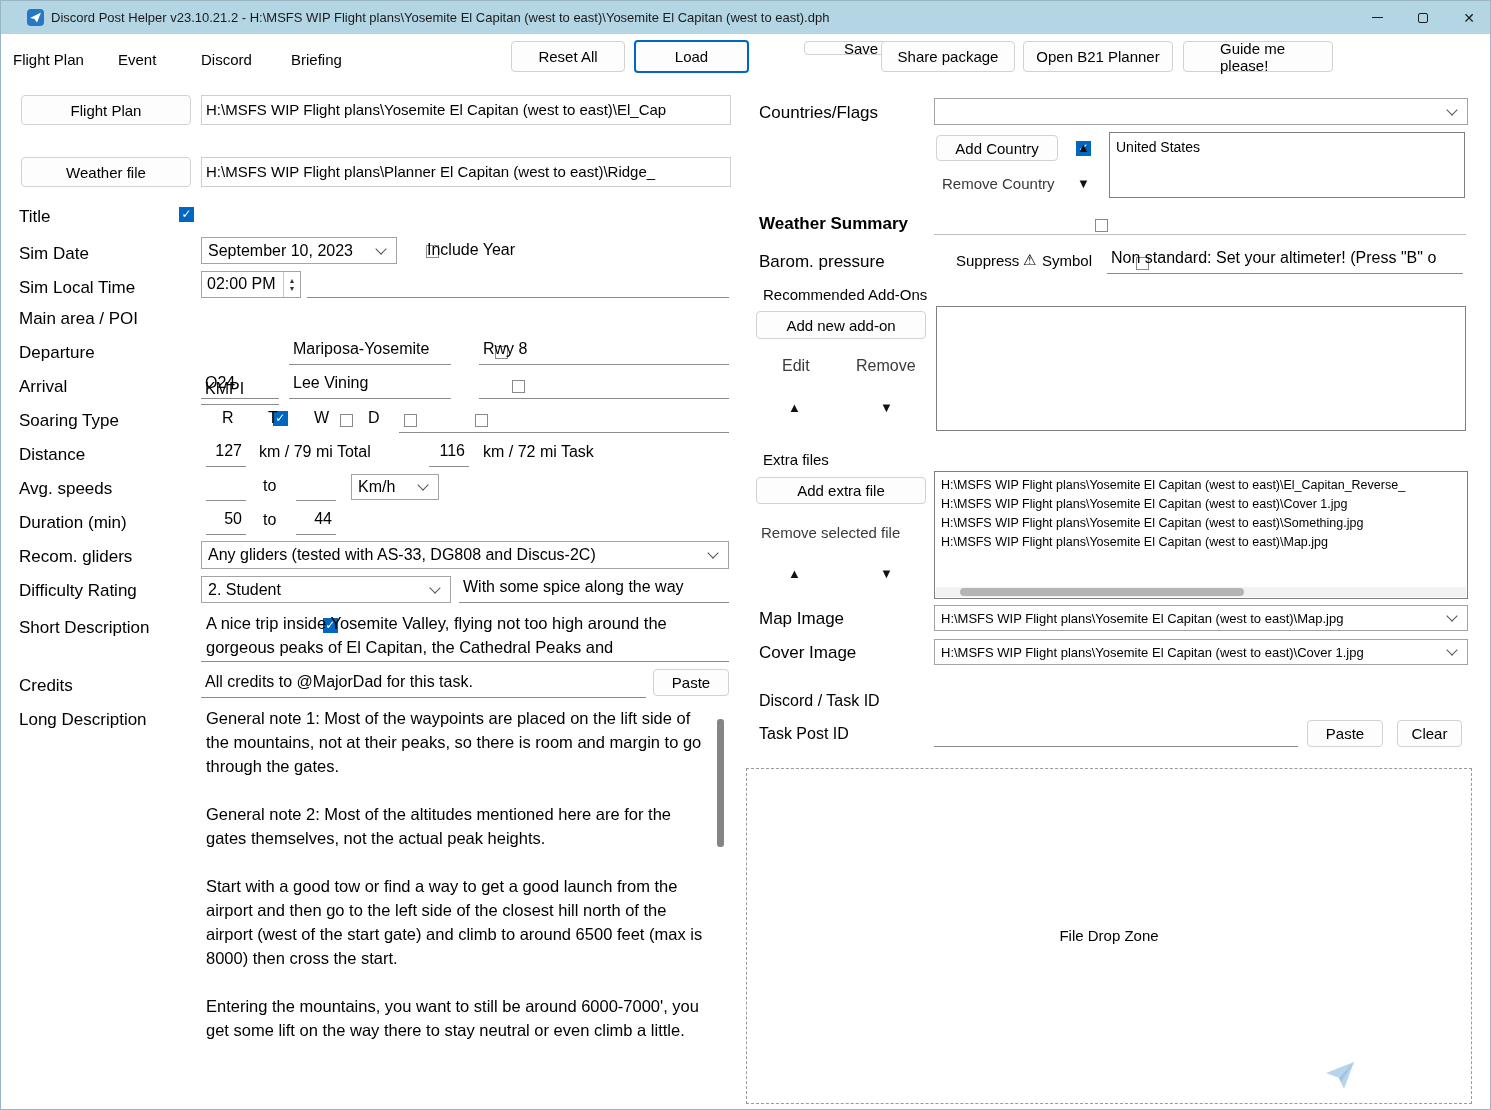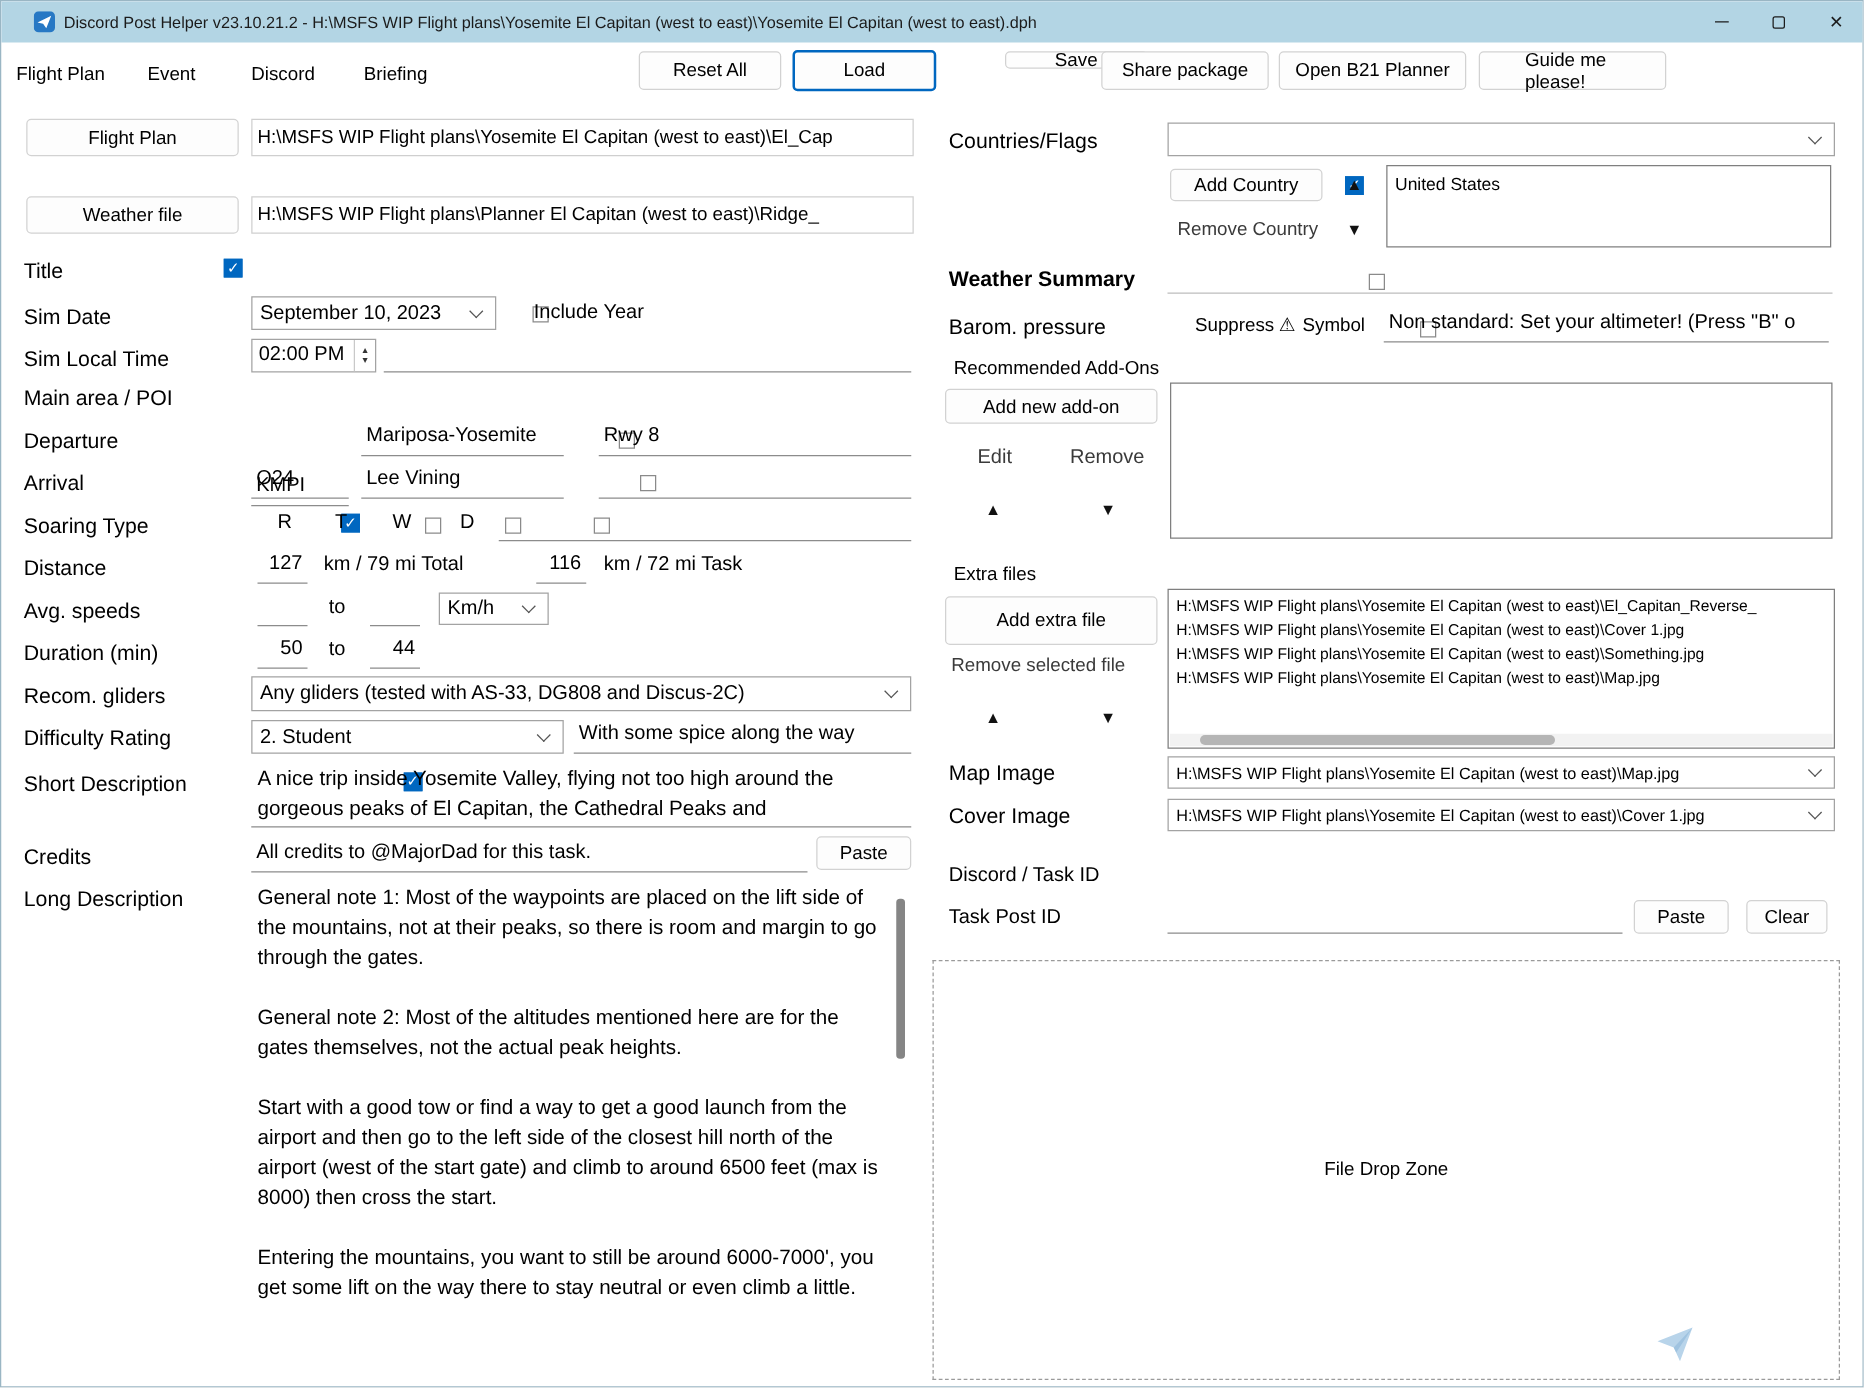--- a/index.html
+++ b/index.html
@@ -240,21 +240,21 @@
   <span class="a lbl15" style="left:762px;top:284px;">Recommended Add-Ons</span>
   <div class="a btn" style="left:755px;top:310px;width:170px;height:28px;">Add new add-on</div>
   <div class="a list" style="left:935px;top:305px;width:530px;height:125px;"></div>
   <span class="a flat" style="left:781px;top:356px;font-size:16px;">Edit</span>
   <span class="a flat" style="left:855px;top:356px;font-size:16px;">Remove</span>
   <span class="a arrow" style="left:787px;top:399px;">▲</span>
   <span class="a arrow" style="left:879px;top:399px;">▼</span>
 
   
   <span class="a lbl15" style="left:762px;top:449px;">Extra files</span>
-  <div class="a btn" style="left:755px;top:476px;width:170px;height:39px;">Add extra file</div>
+  <div class="a btn" style="left:755px;top:476px;width:170px;height:27px;">Add extra file</div>
   <div class="a list" style="left:933px;top:470px;width:534px;height:128px;padding-top:4px;">
     <div class="listitem">H:\MSFS WIP Flight plans\Yosemite El Capitan (west to east)\El_Capitan_Reverse_</div>
     <div class="listitem">H:\MSFS WIP Flight plans\Yosemite El Capitan (west to east)\Cover 1.jpg</div>
     <div class="listitem">H:\MSFS WIP Flight plans\Yosemite El Capitan (west to east)\Something.jpg</div>
     <div class="listitem">H:\MSFS WIP Flight plans\Yosemite El Capitan (west to east)\Map.jpg</div>
     <div class="hsb-track">
         <div class="hsb-thumb"></div>
       </div>
   </div>
   <span class="a flat" style="left:760px;top:523px;">Remove selected file</span>

